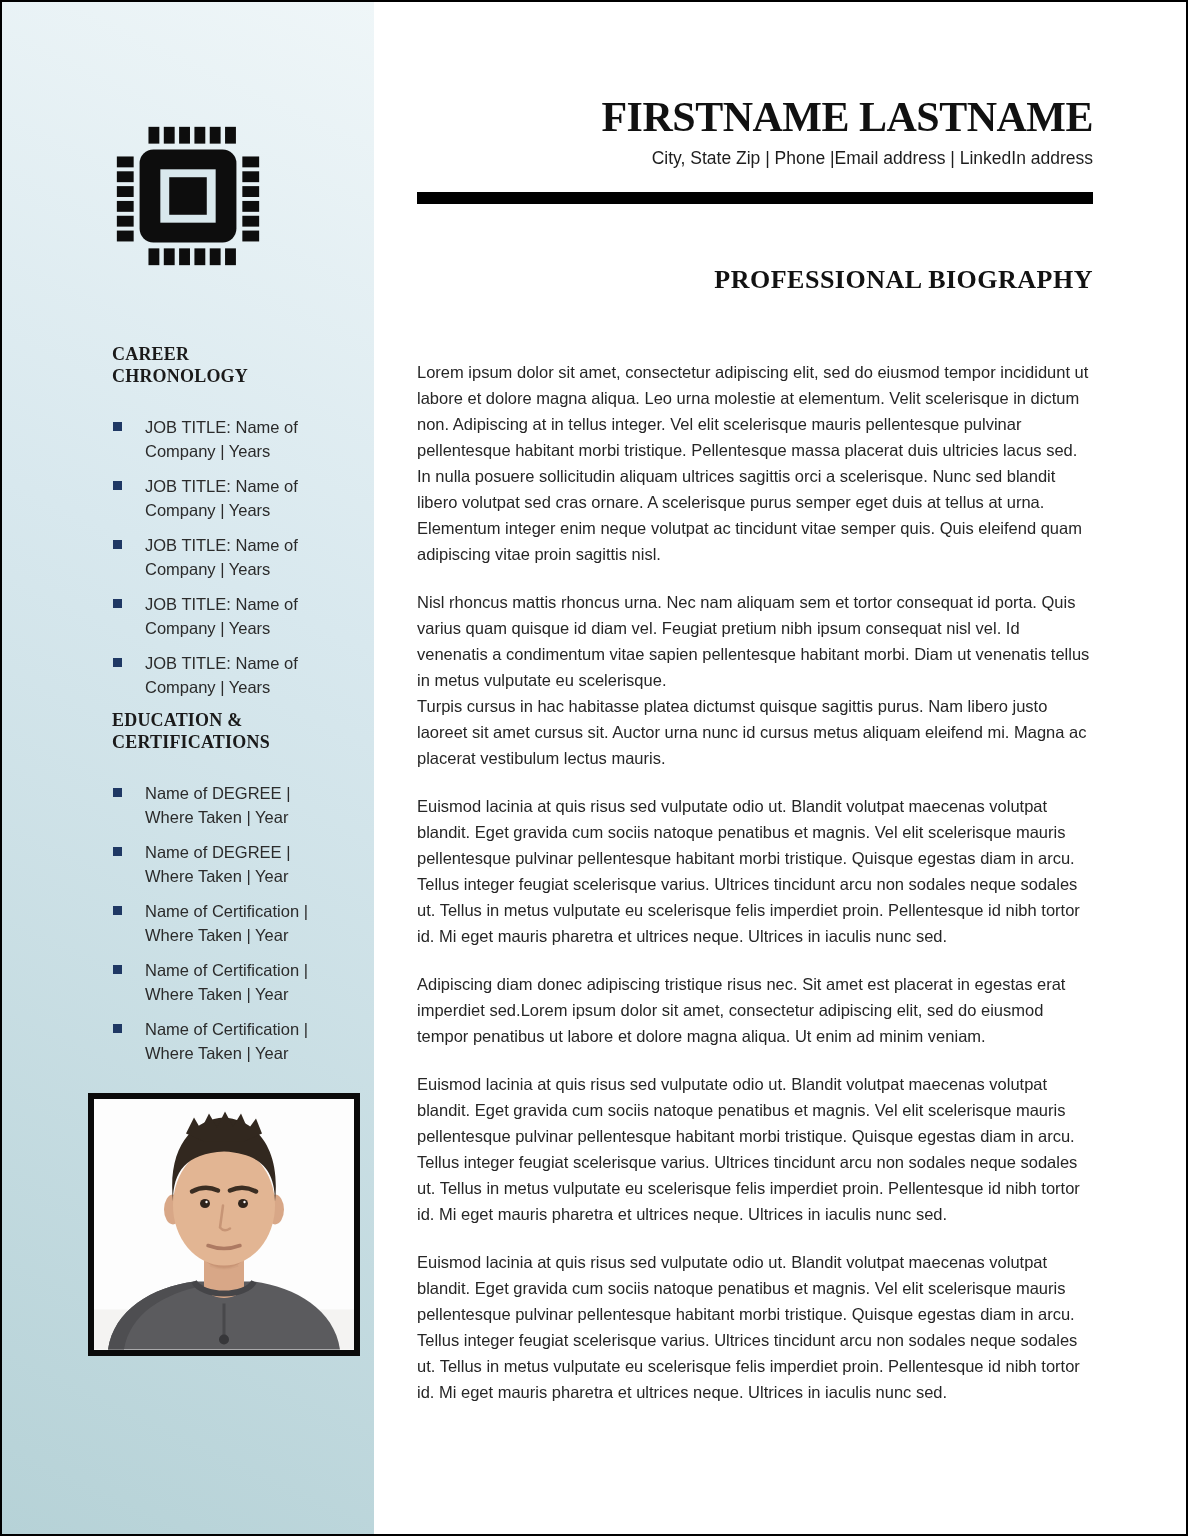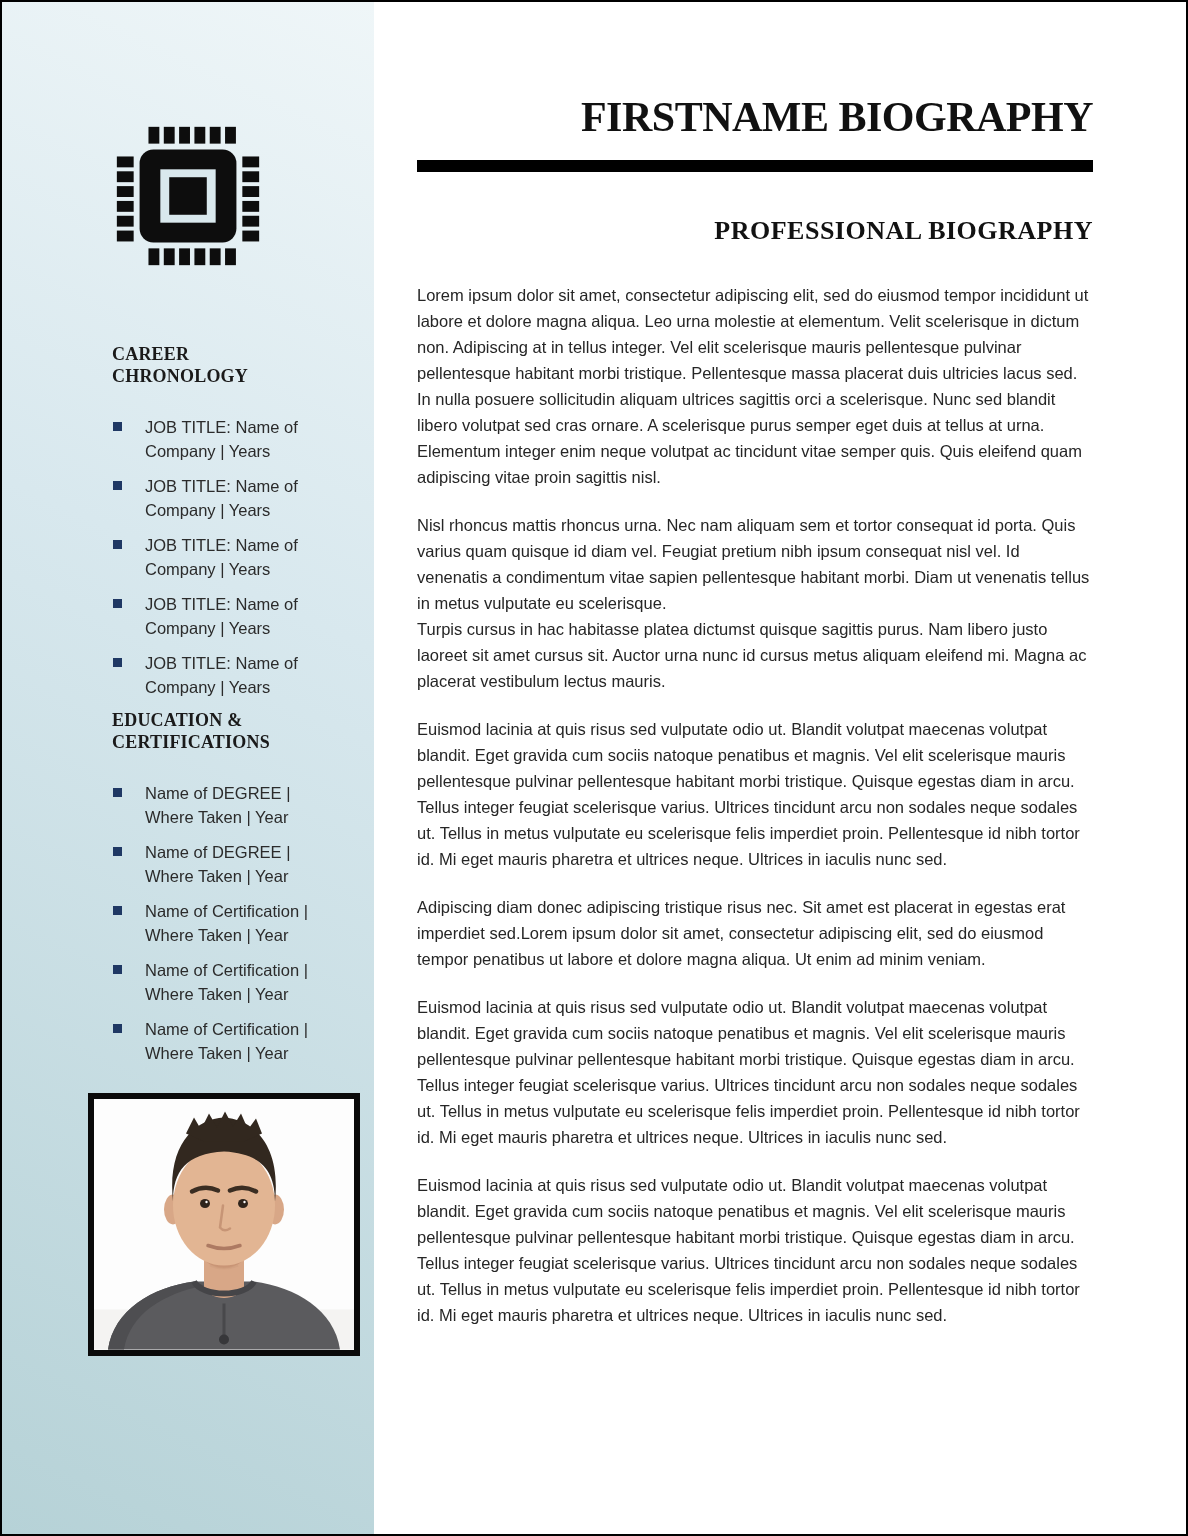--- a/index.html
+++ b/index.html
@@ -42,23 +42,23 @@
   .full-name{
     font-family:"Liberation Serif","DejaVu Serif",serif;
     font-size:42px; font-weight:bold; color:#111; line-height:1;
     margin-top:94px; letter-spacing:-.5px; white-space:nowrap;
   }
   .contact-line{font-size:17.5px; line-height:24px; color:#1d1d1d; margin-top:8px;}
   .rule{height:12px; background:var(--rule); margin-top:22px;}
   .bio-title{
     font-family:"Liberation Serif","DejaVu Serif",serif;
     font-size:26px; font-weight:bold; color:#121212; text-align:right;
-    margin-top:44px; letter-spacing:.5px; line-height:1.15;
-  }
-  .paragraphs{margin-top:36px;}
+    margin-top:61px; letter-spacing:.5px; line-height:1.15;
+  }
+  .paragraphs{margin-top:64px;}
   .paragraphs p{font-size:16.5px; line-height:26px; margin:0 0 22px; color:var(--body-ink);}
 </style>
 </head>
 <body>
 
 <div class="page">
 
   <aside class="sidebar">
 
     <div class="chip-wrap">
@@ -198,21 +198,22 @@
         <path d="M114 146 Q130 152 146 146" stroke="#ad7a62" stroke-width="3.5" fill="none" stroke-linecap="round"></path>
 
         <path d="M116 166 Q130 172 144 166" stroke="#cf9e7e" stroke-width="2" fill="none" opacity="0.6"></path>
       </svg>
     </figure>
 
   </aside>
 
   <main class="main">
     <header class="doc-header">
-      <h1 class="full-name">FIRSTNAME BIOGRAPHY</h1>
+      <h1 class="full-name">FIRSTNAME LASTNAME</h1>
+      <div class="contact-line">City, State Zip | Phone |Email address |  LinkedIn address</div>
     </header>
 
     <div class="rule"></div>
 
     <h2 class="bio-title">PROFESSIONAL BIOGRAPHY</h2>
 
     <div class="paragraphs">
         <p>Lorem ipsum dolor sit amet, consectetur adipiscing elit, sed do eiusmod tempor incididunt ut labore et dolore magna aliqua. Leo urna molestie at elementum. Velit scelerisque in dictum non. Adipiscing at in tellus integer. Vel elit scelerisque mauris pellentesque pulvinar pellentesque habitant morbi tristique. Pellentesque massa placerat duis ultricies lacus sed. In nulla posuere sollicitudin aliquam ultrices sagittis orci a scelerisque. Nunc sed blandit libero volutpat sed cras ornare. A scelerisque purus semper eget duis at tellus at urna. Elementum integer enim neque volutpat ac tincidunt vitae semper quis. Quis eleifend quam adipiscing vitae proin sagittis nisl.</p>
         <p>Nisl rhoncus mattis rhoncus urna. Nec nam aliquam sem et tortor consequat id porta. Quis varius quam quisque id diam vel. Feugiat pretium nibh ipsum consequat nisl vel. Id venenatis a condimentum vitae sapien pellentesque habitant morbi. Diam ut venenatis tellus in metus vulputate eu scelerisque.<br>Turpis cursus in hac habitasse platea dictumst quisque sagittis purus. Nam libero justo laoreet sit amet cursus sit. Auctor urna nunc id cursus metus aliquam eleifend mi. Magna ac placerat vestibulum lectus mauris.</p>
         <p>Euismod lacinia at quis risus sed vulputate odio ut. Blandit volutpat maecenas volutpat blandit. Eget gravida cum sociis natoque penatibus et magnis. Vel elit scelerisque mauris pellentesque pulvinar pellentesque habitant morbi tristique. Quisque egestas diam in arcu. Tellus integer feugiat scelerisque varius. Ultrices tincidunt arcu non sodales neque sodales ut. Tellus in metus vulputate eu scelerisque felis imperdiet proin. Pellentesque id nibh tortor id. Mi eget mauris pharetra et ultrices neque. Ultrices in iaculis nunc sed.</p>

